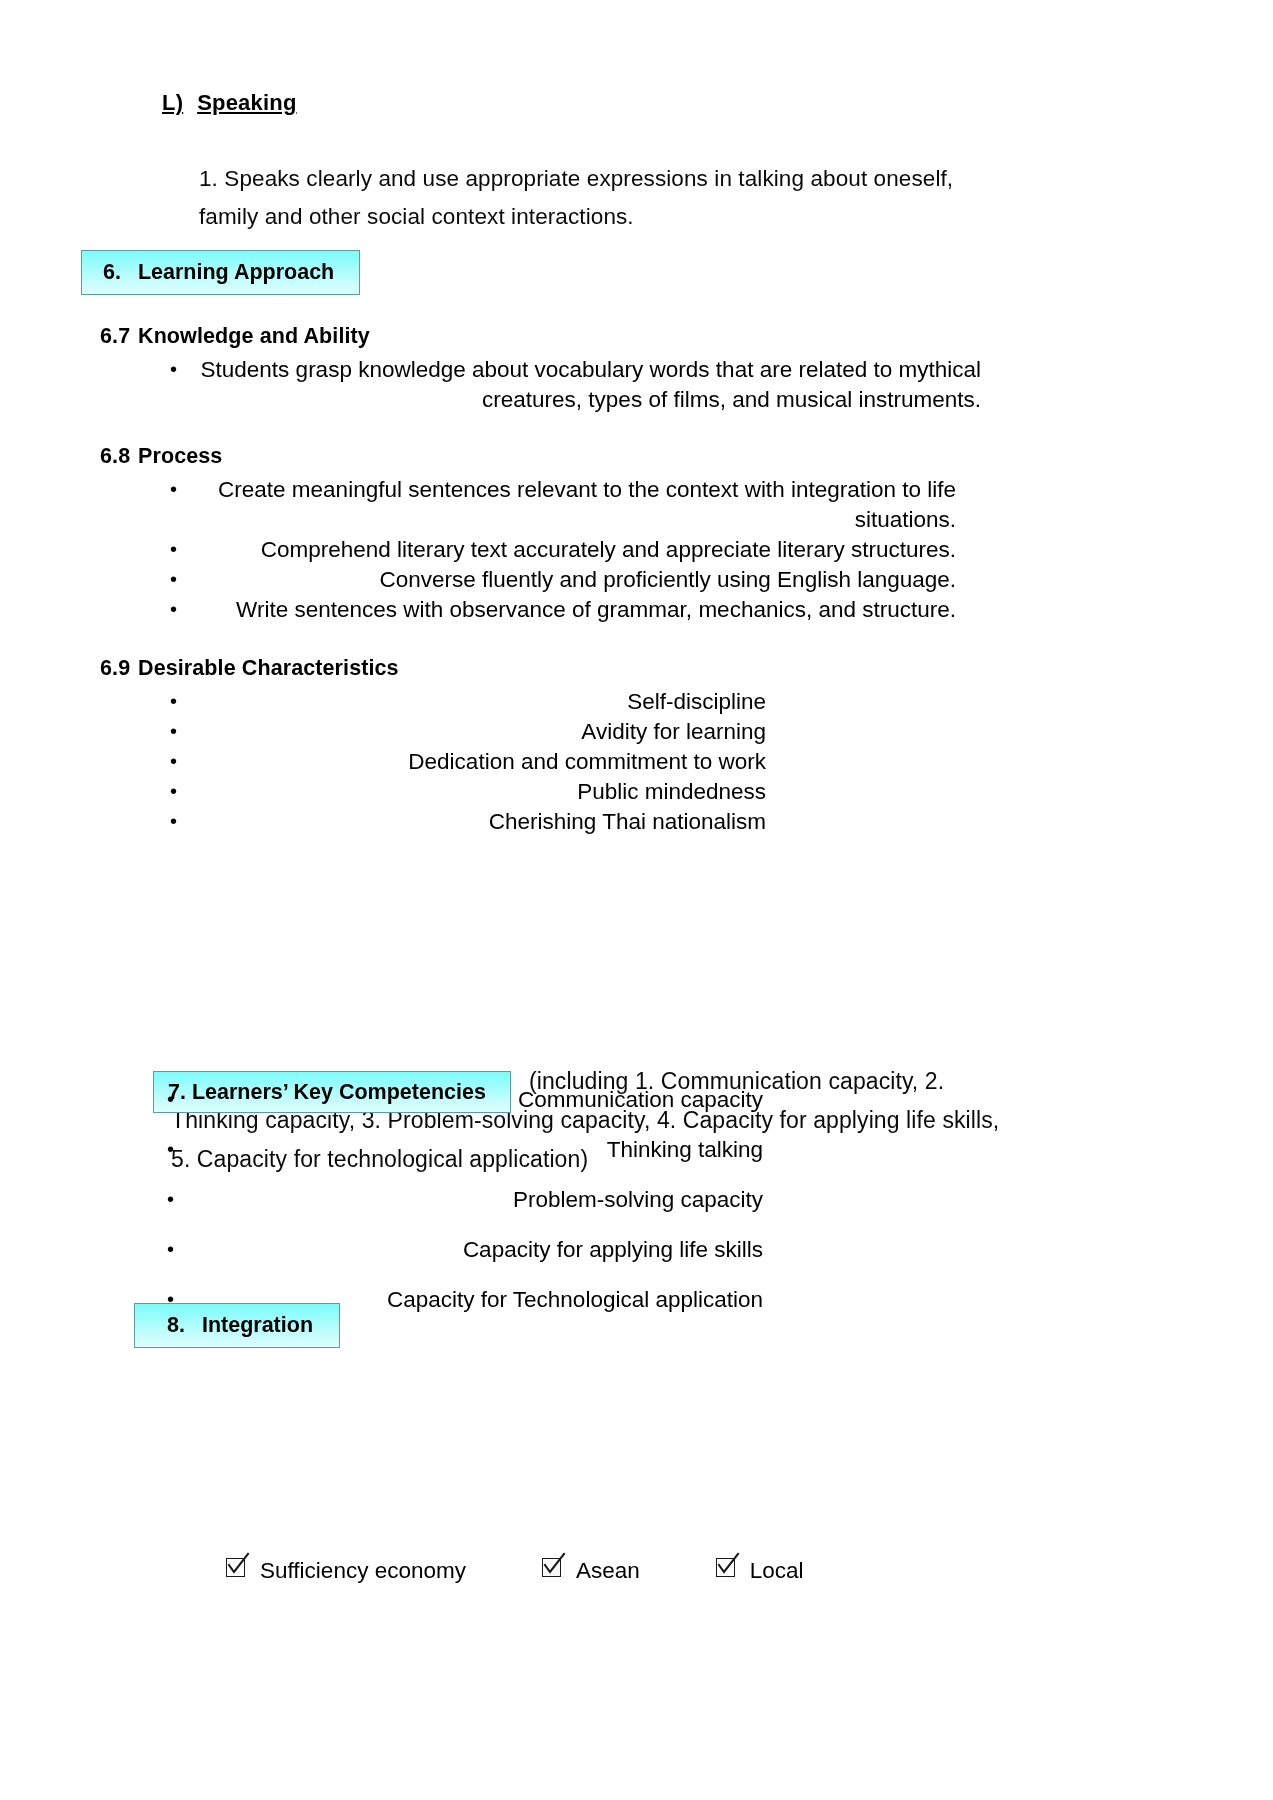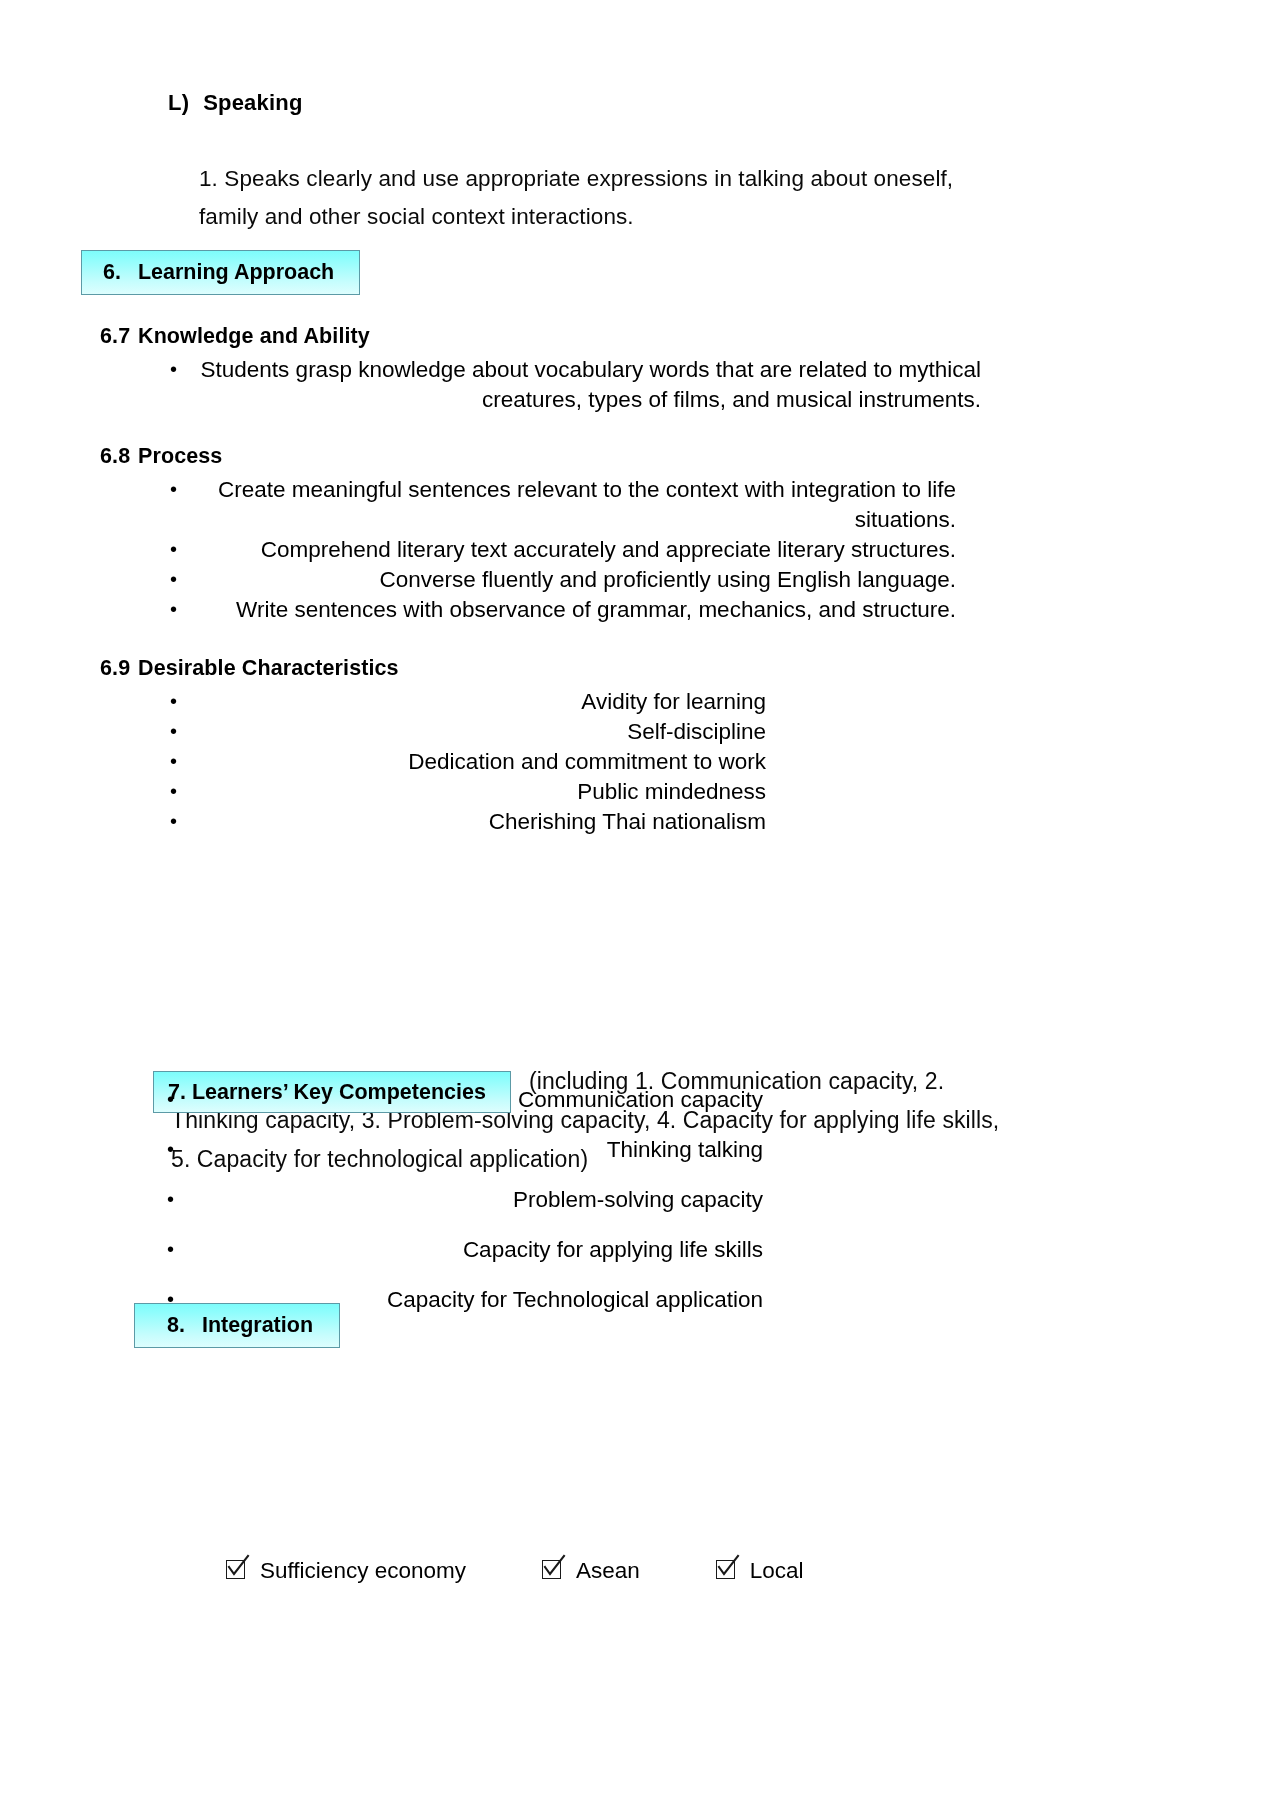--- a/index.html
+++ b/index.html
@@ -27,25 +27,26 @@
   .body-text {
     font-size: 22.5px;
     line-height: 1.0;
     color: #0a0a0a;
     letter-spacing: 0.1px;
   }
 
   
   .sub-letter-heading {
     position: absolute;
-    left: 168px;
+    left: 162px;
     top: 90px;
     font-size: 22px;
     font-weight: bold;
     letter-spacing: 0.2px;
+    text-decoration: underline;
   }
   .sub-letter-heading .letter { margin-right: 14px; }
 
   .speaking-para {
     position: absolute;
     left: 199px;
     top: 160px;
     width: 800px;
     font-size: 22.5px;
     line-height: 38px;
@@ -154,21 +155,20 @@
   .checkbox-row {
     position: absolute;
     left: 190px;
     top: 1558px;
     display: flex;
     align-items: center;
     font-size: 22.5px;
   }
   .checkbox-item {
     display: flex;
-    align-items: center;
     margin-right: 40px;
     padding-left: 36px;
   }
   .checkbox-item:last-child { margin-right: 0; }
   .cb-glyph {
     width: 22px;
     height: 22px;
     position: relative;
     margin-right: 12px;
     flex: none;
@@ -218,22 +218,22 @@
     <li>Create meaningful sentences relevant to the context with integration to life situations.</li>
     <li>Comprehend literary text accurately and appreciate literary structures.</li>
     <li>Converse fluently and proficiently using English language.</li>
     <li>Write sentences with observance of grammar, mechanics, and structure.</li>
   </ul>
 
   <div class="numbered-heading" style="left:100px; top:656px;">
     <span class="n">6.9</span><span>Desirable Characteristics</span>
   </div>
   <ul class="bullet-list" style="left:166px; top:687px; width:600px;">
+    <li>Self-discipline</li>
     <li>Avidity for learning</li>
-    <li>Self-discipline</li>
     <li>Dedication and commitment to work</li>
     <li>Public mindedness</li>
     <li>Cherishing Thai nationalism</li>
   </ul>
 
   <div class="sec7-para body-text">
     <span class="spacer-inline"></span><span>(including 1. Communication capacity, 2. Thinking capacity, 3. Problem-solving capacity, 4. Capacity for applying life skills, 5. Capacity for technological application)</span>
   </div>
   <div class="section-box" id="section7-box">
     <span>7. Learners’ Key Competencies</span>

